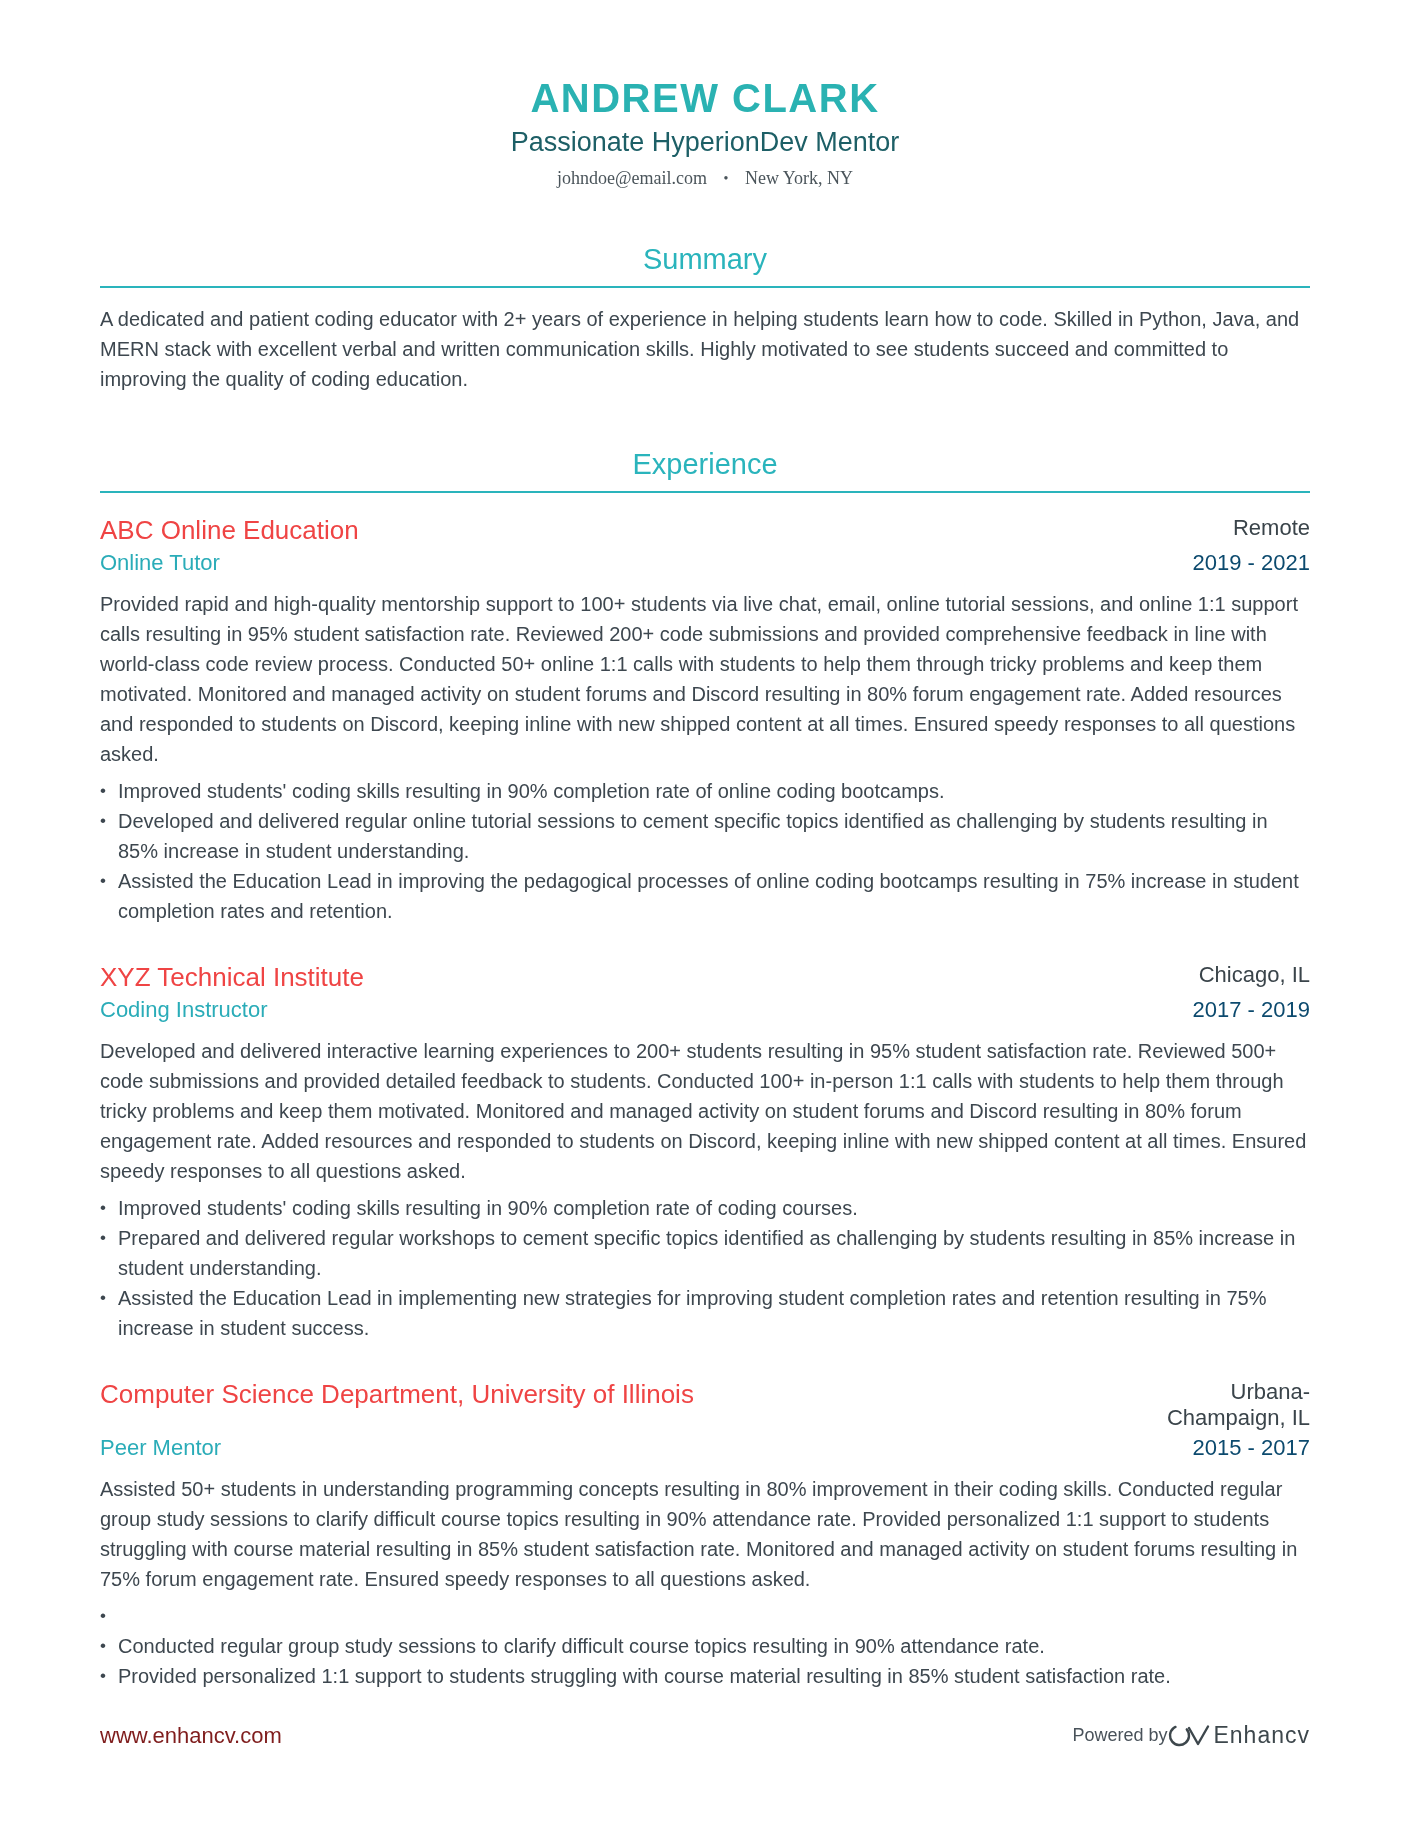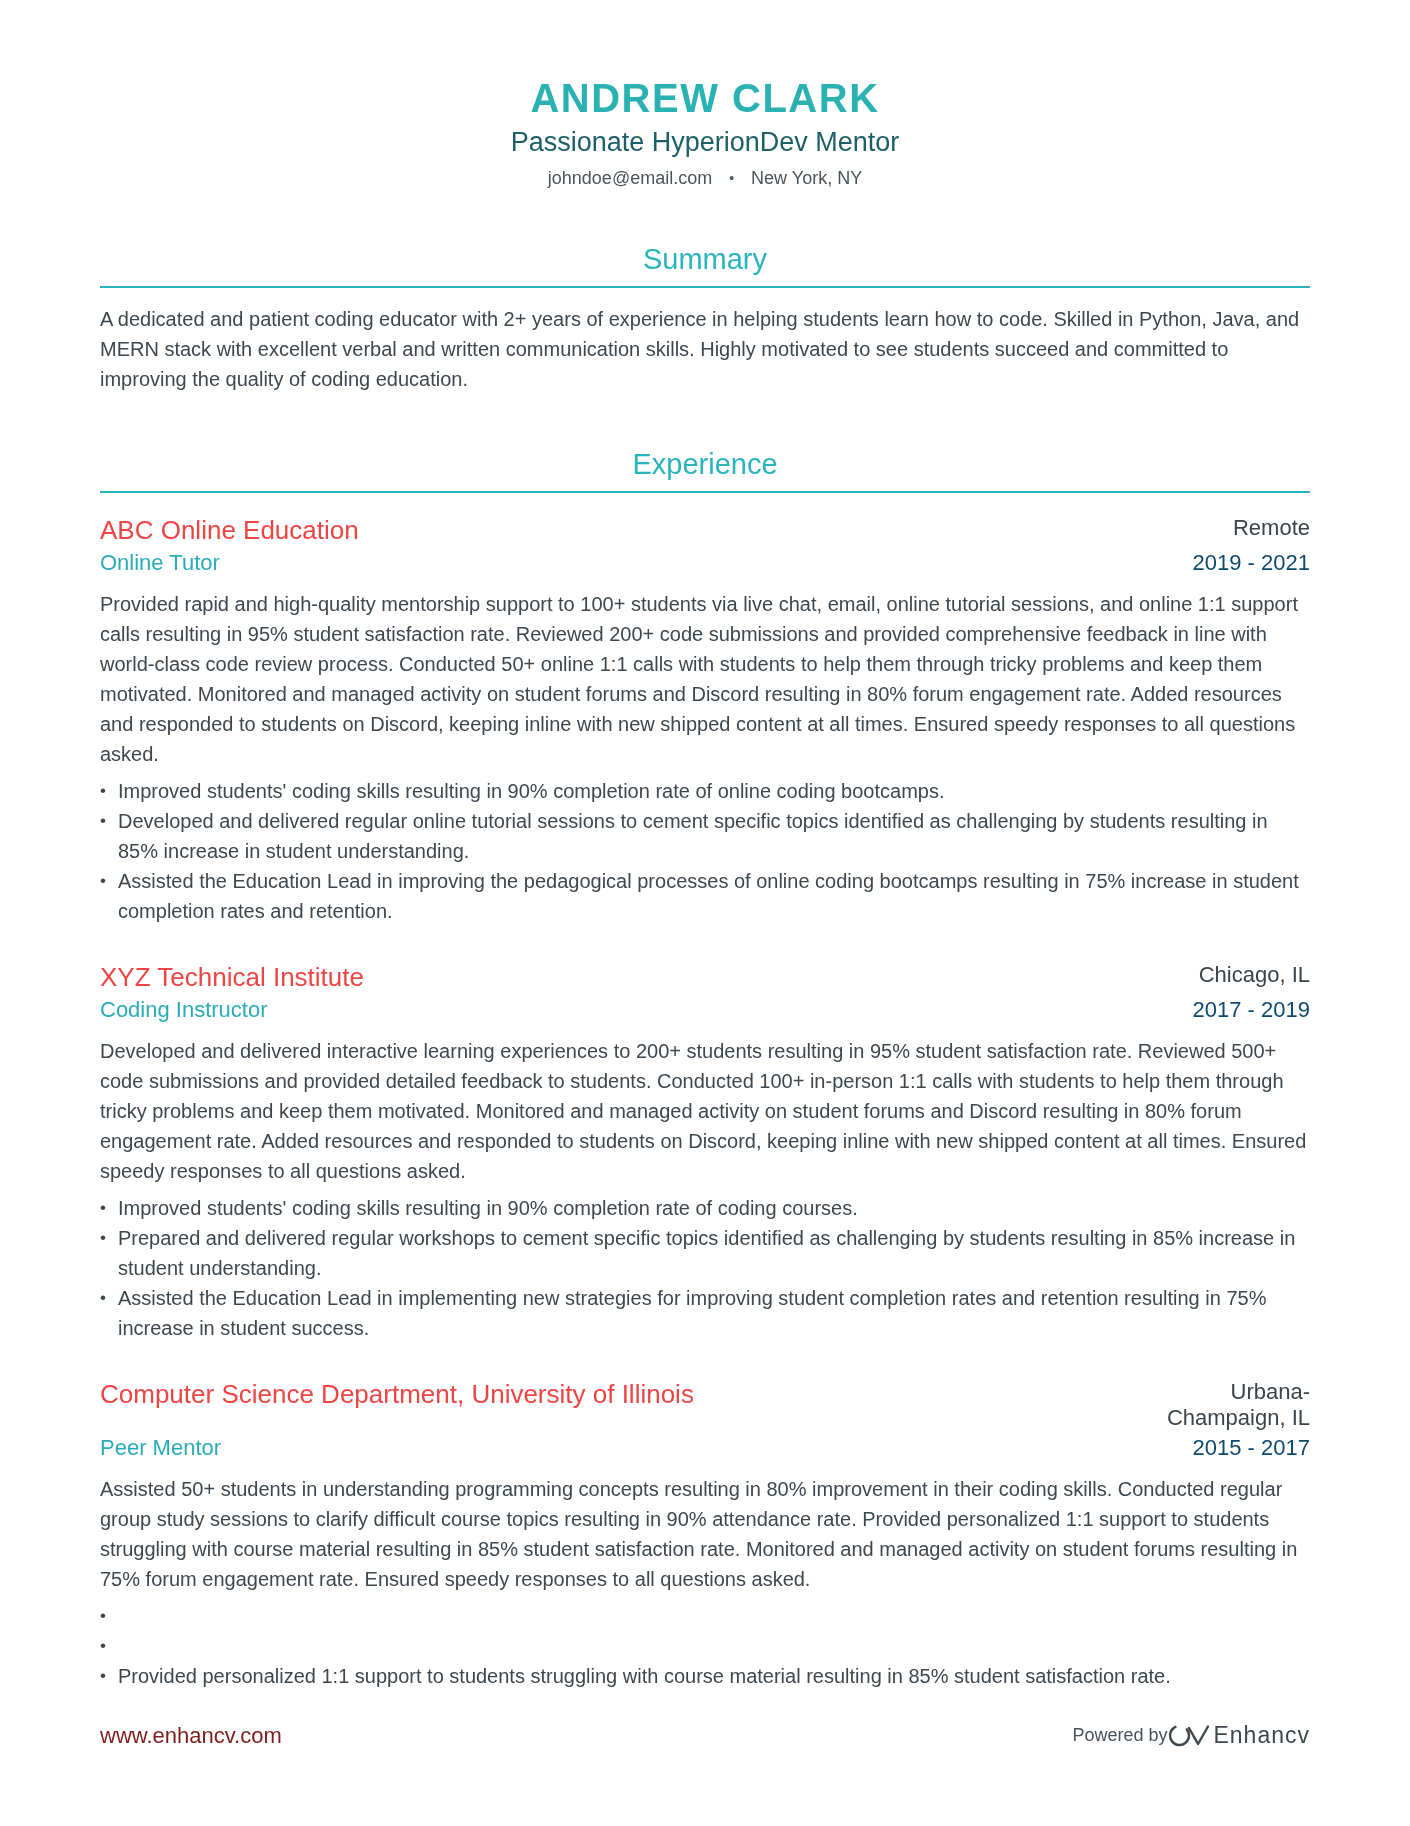--- a/index.html
+++ b/index.html
@@ -14,21 +14,21 @@
   }
   .content { position:absolute; left:100px; right:100px; top:0; }
 
   
   .header { text-align:center; padding-top:76px; }
   .name {
     font-size:40px; font-weight:800; letter-spacing:1.5px;
     color:#2ab2b2;
   }
   .headline { font-size:27px; font-weight:400; color:#1d5f66; margin-top:6px; }
-  .contact { margin-top:10px; font-size:18px; color:#4a545a; }
+  .contact { margin-top:10px; font-size:18px; color:#4a545a;font-family:Liberation Serif, serif; }
   .contact .sep { display:inline-block; margin:0 12px; color:#4a545a; font-size:14px; vertical-align:1px; }
 
   
   .section { margin-top:54px; }
   .section-heading {
     text-align:center; font-size:29px; color:#2ab4bc;
     padding-bottom:10px; border-bottom:2px solid #2ab4bc;
   }
   .summary-text { margin-top:16px; font-size:20px; line-height:30px; color:#3d474f; }
 
@@ -142,20 +142,21 @@
           <div class="role">Peer Mentor</div>
           <div class="dates">2015 - 2017</div>
         </div>
         <div class="job-desc">Assisted 50+ students in understanding programming concepts resulting in 80% improvement in their coding skills. Conducted regular group study sessions to clarify difficult course topics resulting in 90% attendance rate. Provided personalized 1:1 support to students struggling with course material resulting in 85% student satisfaction rate. Monitored and managed activity on student forums resulting in 75% forum engagement rate. Ensured speedy responses to all questions asked.</div>
         <div class="bullets">
           <div class="bullet">
             <span class="dot">•</span>
           </div>
           <div class="bullet">
             <span class="dot">•</span>
+            <span>Conducted regular group study sessions to clarify difficult course topics resulting in 90% attendance rate.</span>
           </div>
           <div class="bullet">
             <span class="dot">•</span>
             <span>Provided personalized 1:1 support to students struggling with course material resulting in 85% student satisfaction rate.</span>
           </div>
         </div>
       </div>
 
     </div>
   </div>

